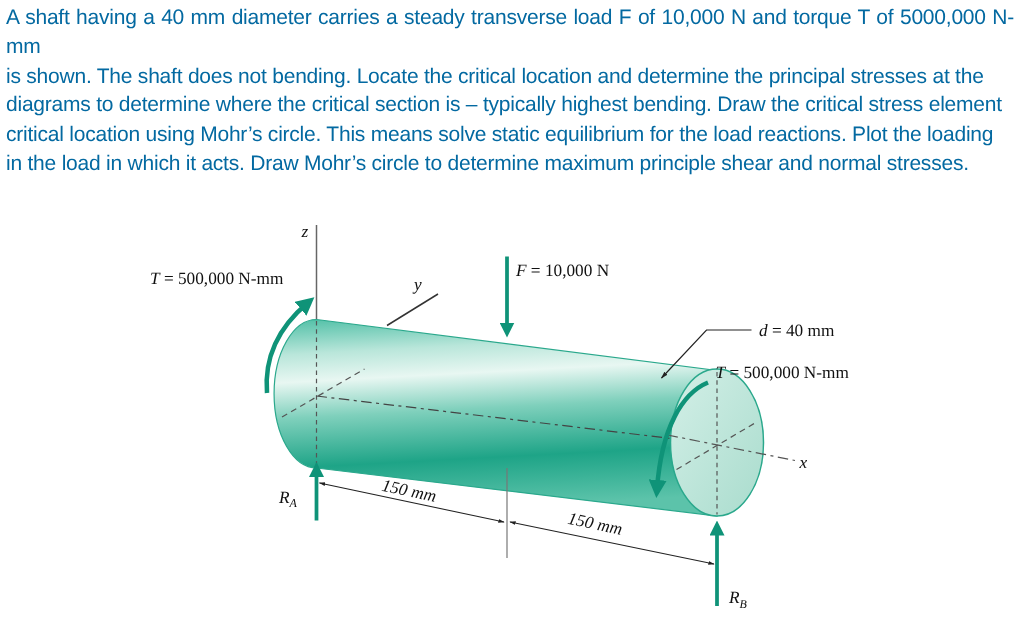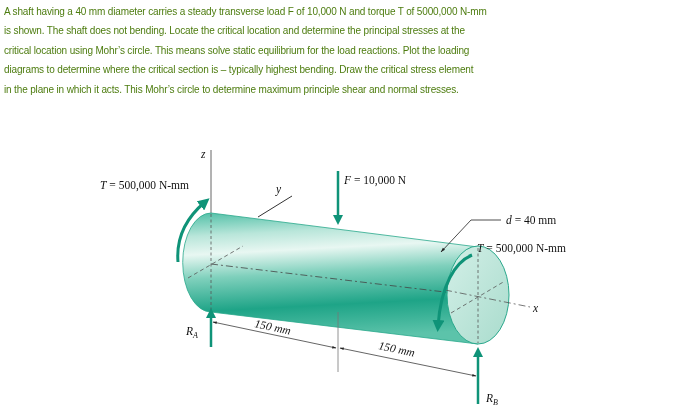--- a/index.html
+++ b/index.html
@@ -1,35 +1,35 @@
 <!DOCTYPE html>
 <html><head>
 <meta charset="utf-8">
 <style>
   html, body { margin:0; padding:0; background:#ffffff; }
   body { width:680px; height:411px; position:relative; overflow:hidden; font-family:"Liberation Sans", sans-serif; }
   .problem {
     position:absolute; left:4px; top:2px; width:672px;
-    font-family:"Liberation Sans", sans-serif; font-size:10px; line-height:19.4px;
-    color:#4d7c0f; text-align:justify; letter-spacing:-0.15px;
+    font-family:"Liberation Sans", sans-serif; font-size:14px; line-height:19.4px;
+    color:#0369a1; text-align:justify; letter-spacing:-0.15px;
   }
   .problem .last { text-align:left; }
   svg { position:absolute; left:0; top:0; }
   .lbl { font-family:"Liberation Serif", serif; font-size:11.5px; fill:#111; }
   .ital { font-style:italic; }
 </style>
 </head>
 <body>
 
 <div class="problem">
   <div>A shaft having a 40 mm diameter carries a steady transverse load F of 10,000 N and torque T of 5000,000 N-mm</div>
   <div>is shown. The shaft does not bending. Locate the critical location and determine the principal stresses at the</div>
+  <div>diagrams to determine where the critical section is – typically highest bending.  Draw the critical stress element</div>
   <div>critical location using Mohr’s circle.  This means solve static equilibrium for the load reactions.  Plot the loading</div>
-  <div>diagrams to determine where the critical section is – typically highest bending.  Draw the critical stress element</div>
-  <div class="last">in the plane in which it acts.  This Mohr’s circle to determine maximum principle shear and normal stresses.</div>
+  <div class="last">in the load in which it acts.  Draw Mohr’s circle to determine maximum principle shear and normal stresses.</div>
 </div>
 
 <svg width="680" height="411" viewBox="0 0 680 411">
   <defs>
     <linearGradient id="shaftGrad" x1="0" y1="0" x2="0.12" y2="1">
       <stop offset="0" stop-color="#4fbfa6"></stop>
       <stop offset="0.18" stop-color="#b9e6da"></stop>
       <stop offset="0.32" stop-color="#e8f7f2"></stop>
       <stop offset="0.5" stop-color="#7fd0bc"></stop>
       <stop offset="0.75" stop-color="#1ea487"></stop>

